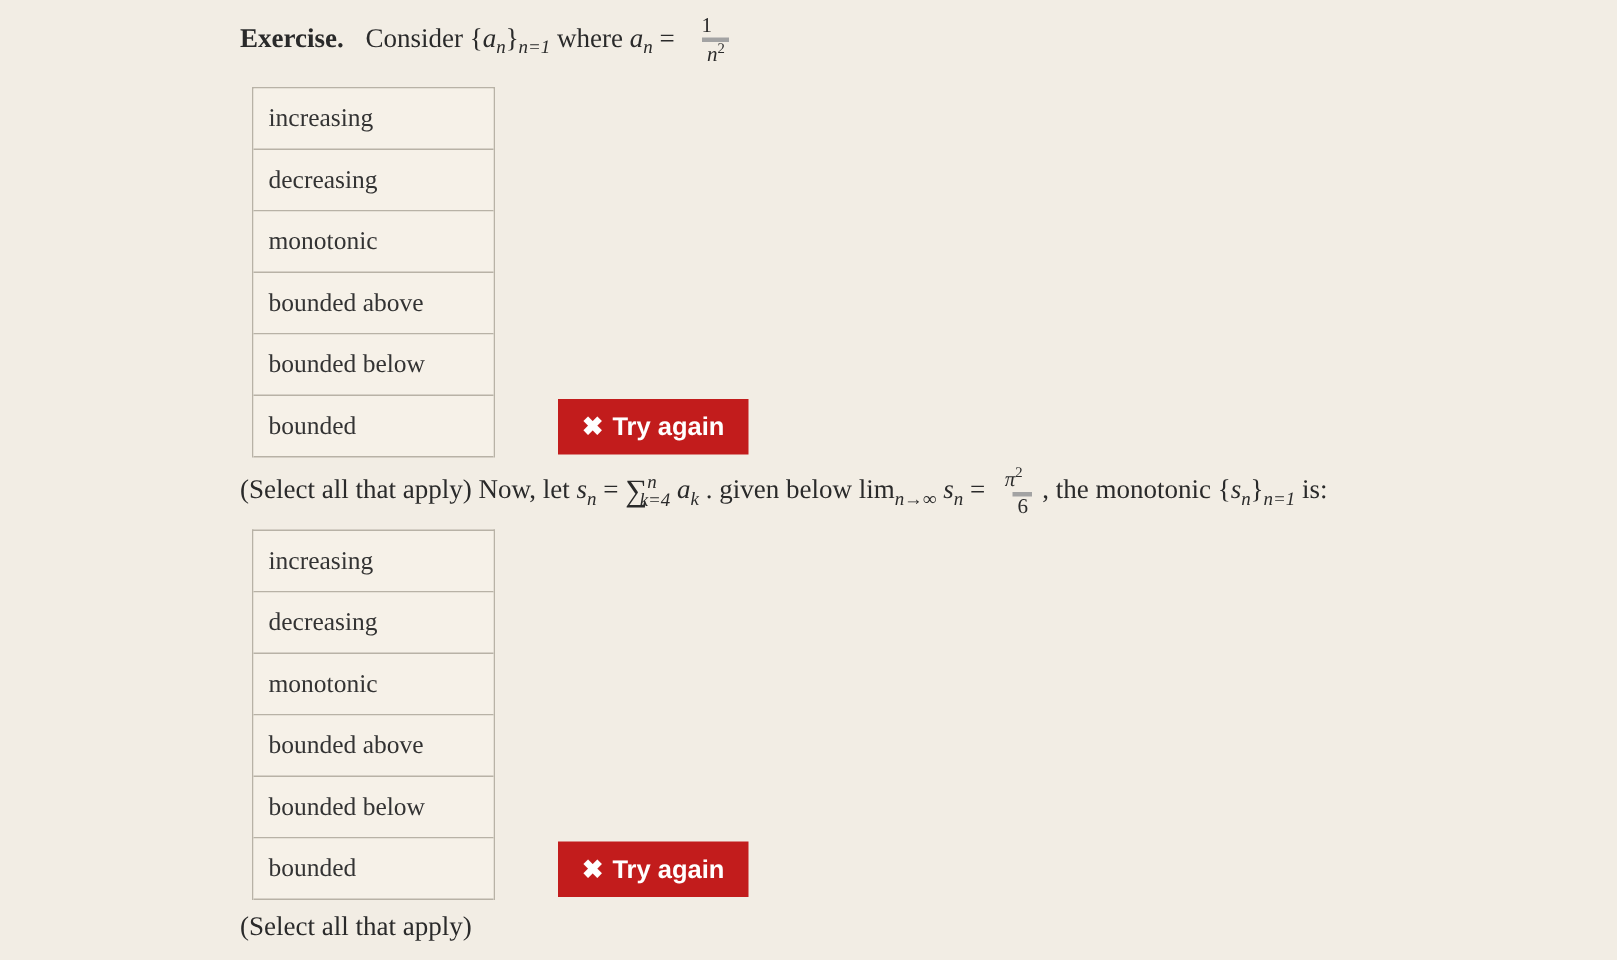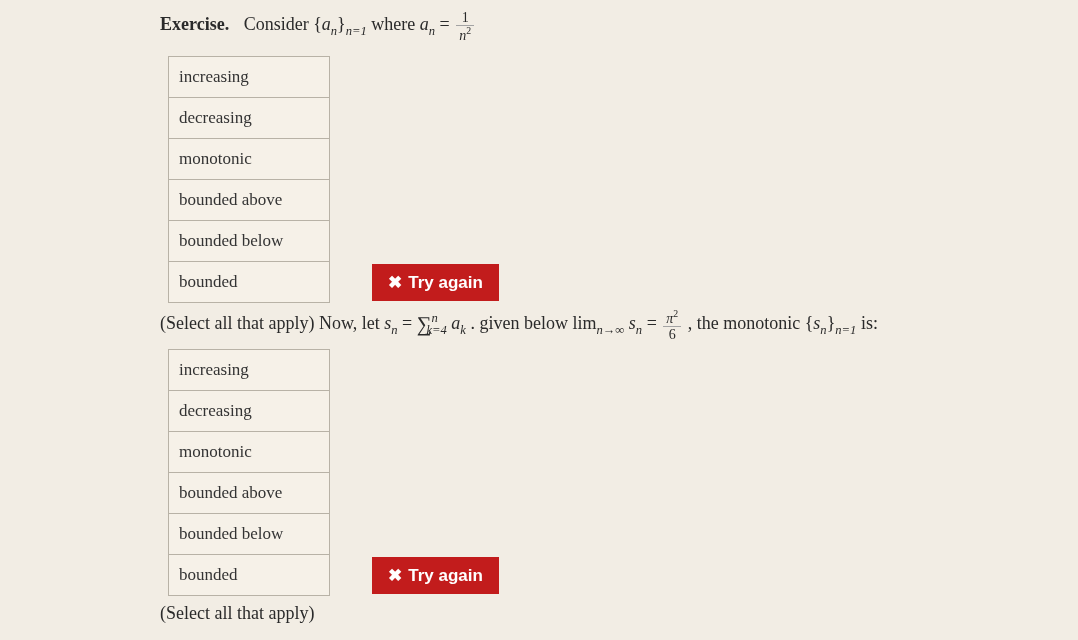--- a/index.html
+++ b/index.html
@@ -73,21 +73,21 @@
   .sup { font-size: 0.7em; vertical-align: super; }
   .frac {
     display: inline-block;
     vertical-align: middle;
     text-align: center;
     font-size: 0.78em;
     line-height: 1.05;
     margin: 0 2px;
   }
   .frac .num { display: block; padding: 0 3px; }
-  .frac .den { display: block; border-top: 1px solid #a3a3a3; padding: 0 3px; }
+  .frac .den { display: block; border-top: 3px solid #a3a3a3; padding: 0 3px; margin-left: 12px; }
   .bigop {
     font-size: 1.15em;
     vertical-align: -0.1em;
   }
 </style>
 </head>
 <body>
 
 <div class="page">
 

